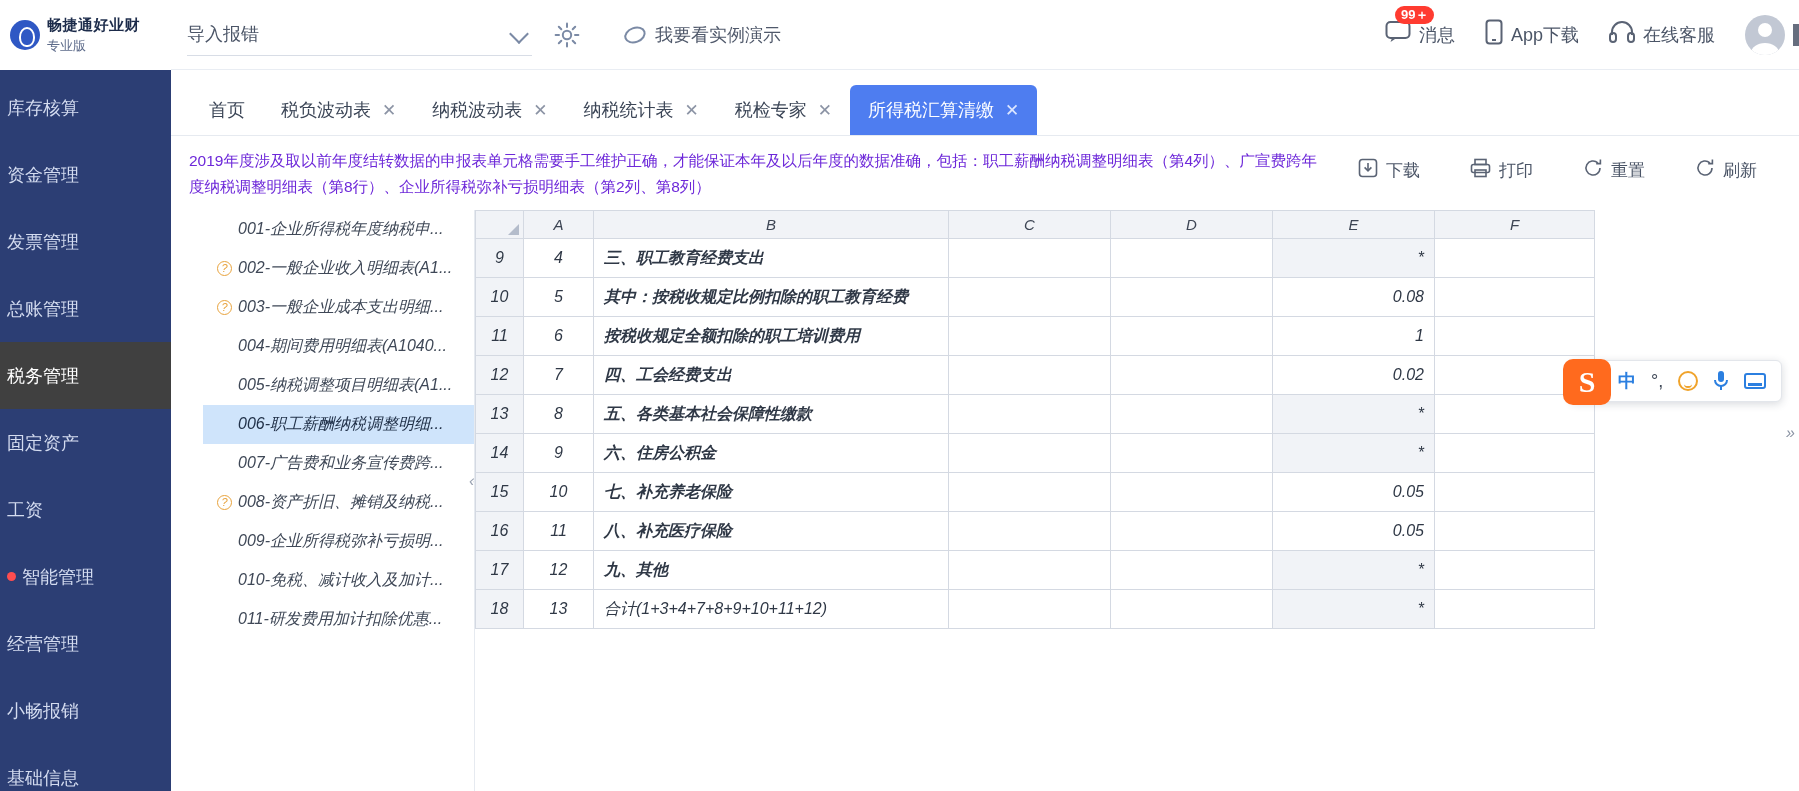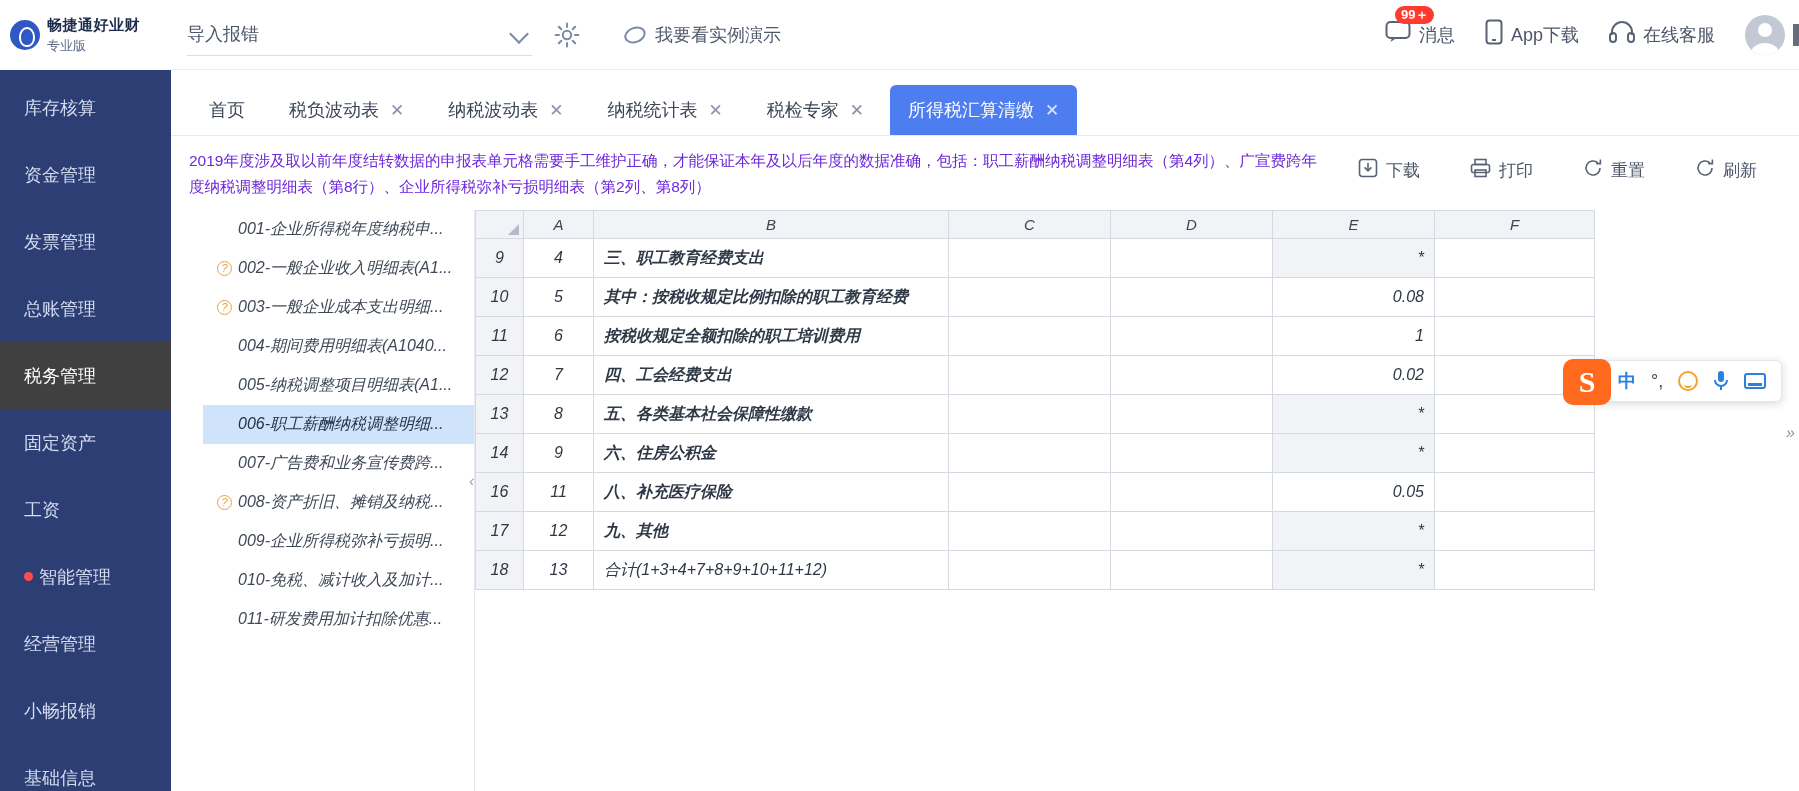--- a/index.html
+++ b/index.html
@@ -57,21 +57,21 @@
   .brand-sub {
     color: #5d6b8a;
     font-size: 13px;
     margin-top: 3px;
   }
   .side-menu { padding-top: 4px; }
   .side-item {
     height: 67px;
     display: flex;
     align-items: center;
-    padding-left: 24px;
+    padding-left: 7px;
     font-size: 18px;
     color: #d4dcf0;
     position: relative;
     cursor: pointer;
   }
   .side-item.active {
     background: #404040;
     color: #ffffff;
   }
   .dot-red {
@@ -207,21 +207,20 @@
   }
 
   
   .tabbar {
     height: 66px;
     background: #fff;
     display: flex;
     align-items: flex-end;
     padding-left: 20px;
     border-bottom: 1px solid #e6eaf0;
-    gap: 8px;
   }
   .tab {
     height: 50px;
     display: flex;
     align-items: center;
     padding: 0 18px;
     font-size: 18px;
     color: #3c4657;
     border-radius: 6px 6px 0 0;
     cursor: pointer;
@@ -798,20 +797,29 @@
               <tr class="r">
                 <td class="rowhdr">14</td>
                 <td class="numcol">9</td>
                 <td class="label">六、住房公积金</td>
                 <td></td>
                 <td></td>
                 <td class="locked">*</td>
                 <td></td>
               </tr>
               <tr class="r">
+                <td class="rowhdr">15</td>
+                <td class="numcol">10</td>
+                <td class="label">七、补充养老保险</td>
+                <td></td>
+                <td></td>
+                <td class="num">0.05</td>
+                <td></td>
+              </tr>
+              <tr class="r">
                 <td class="rowhdr">16</td>
                 <td class="numcol">11</td>
                 <td class="label">八、补充医疗保险</td>
                 <td></td>
                 <td></td>
                 <td class="num">0.05</td>
                 <td></td>
               </tr>
               <tr class="r">
                 <td class="rowhdr">17</td>

